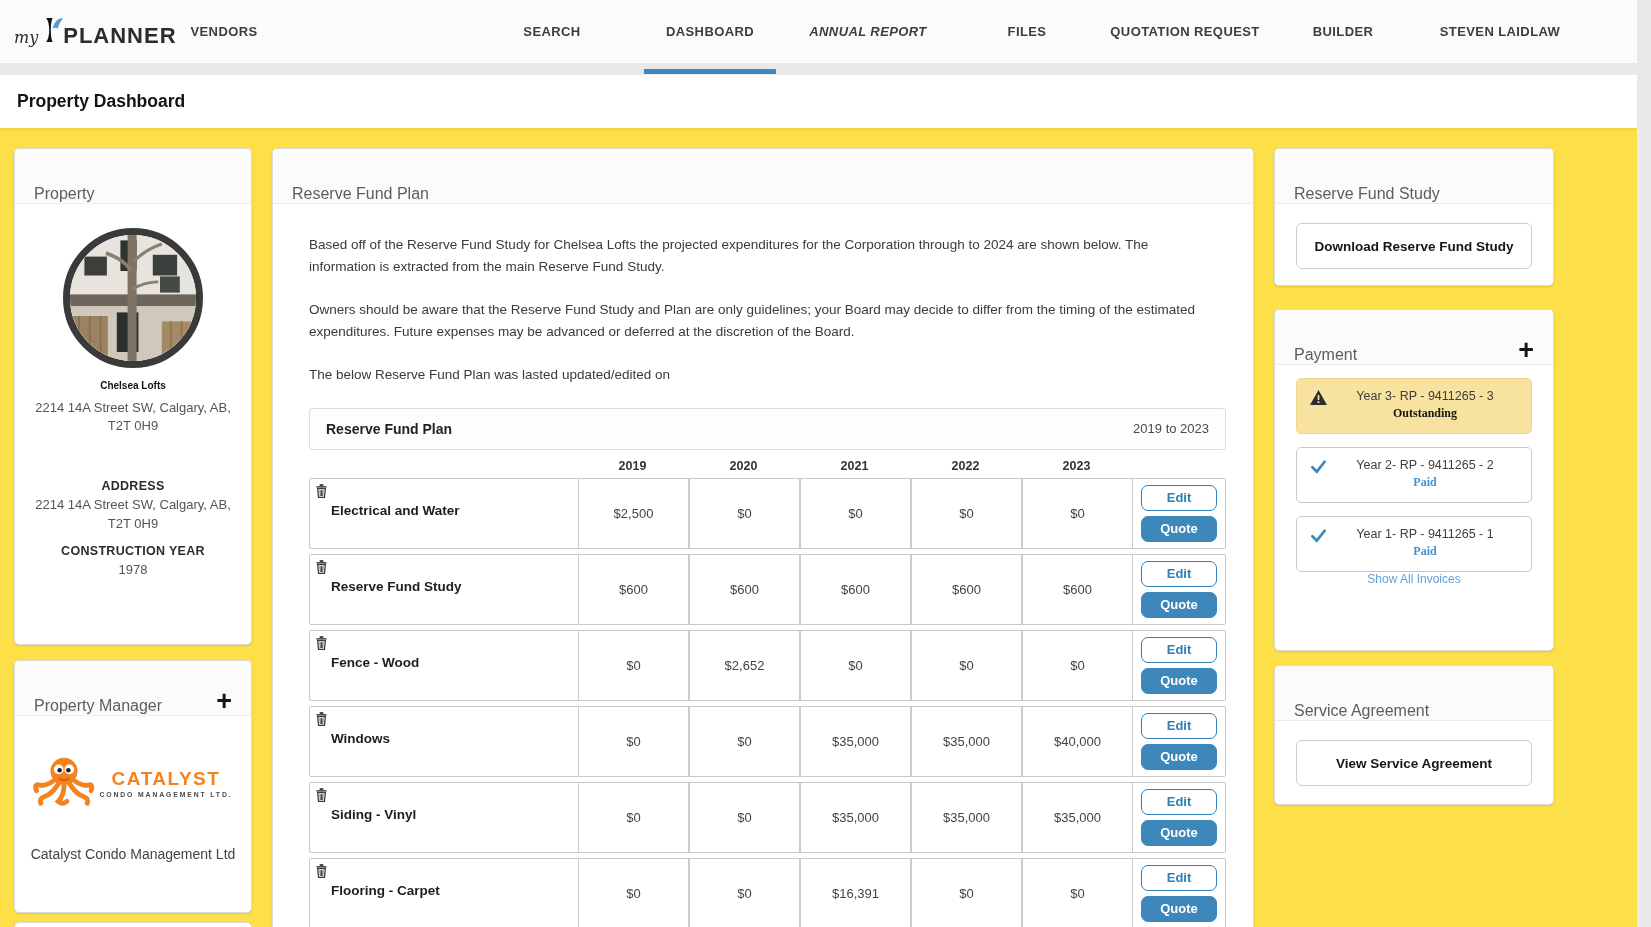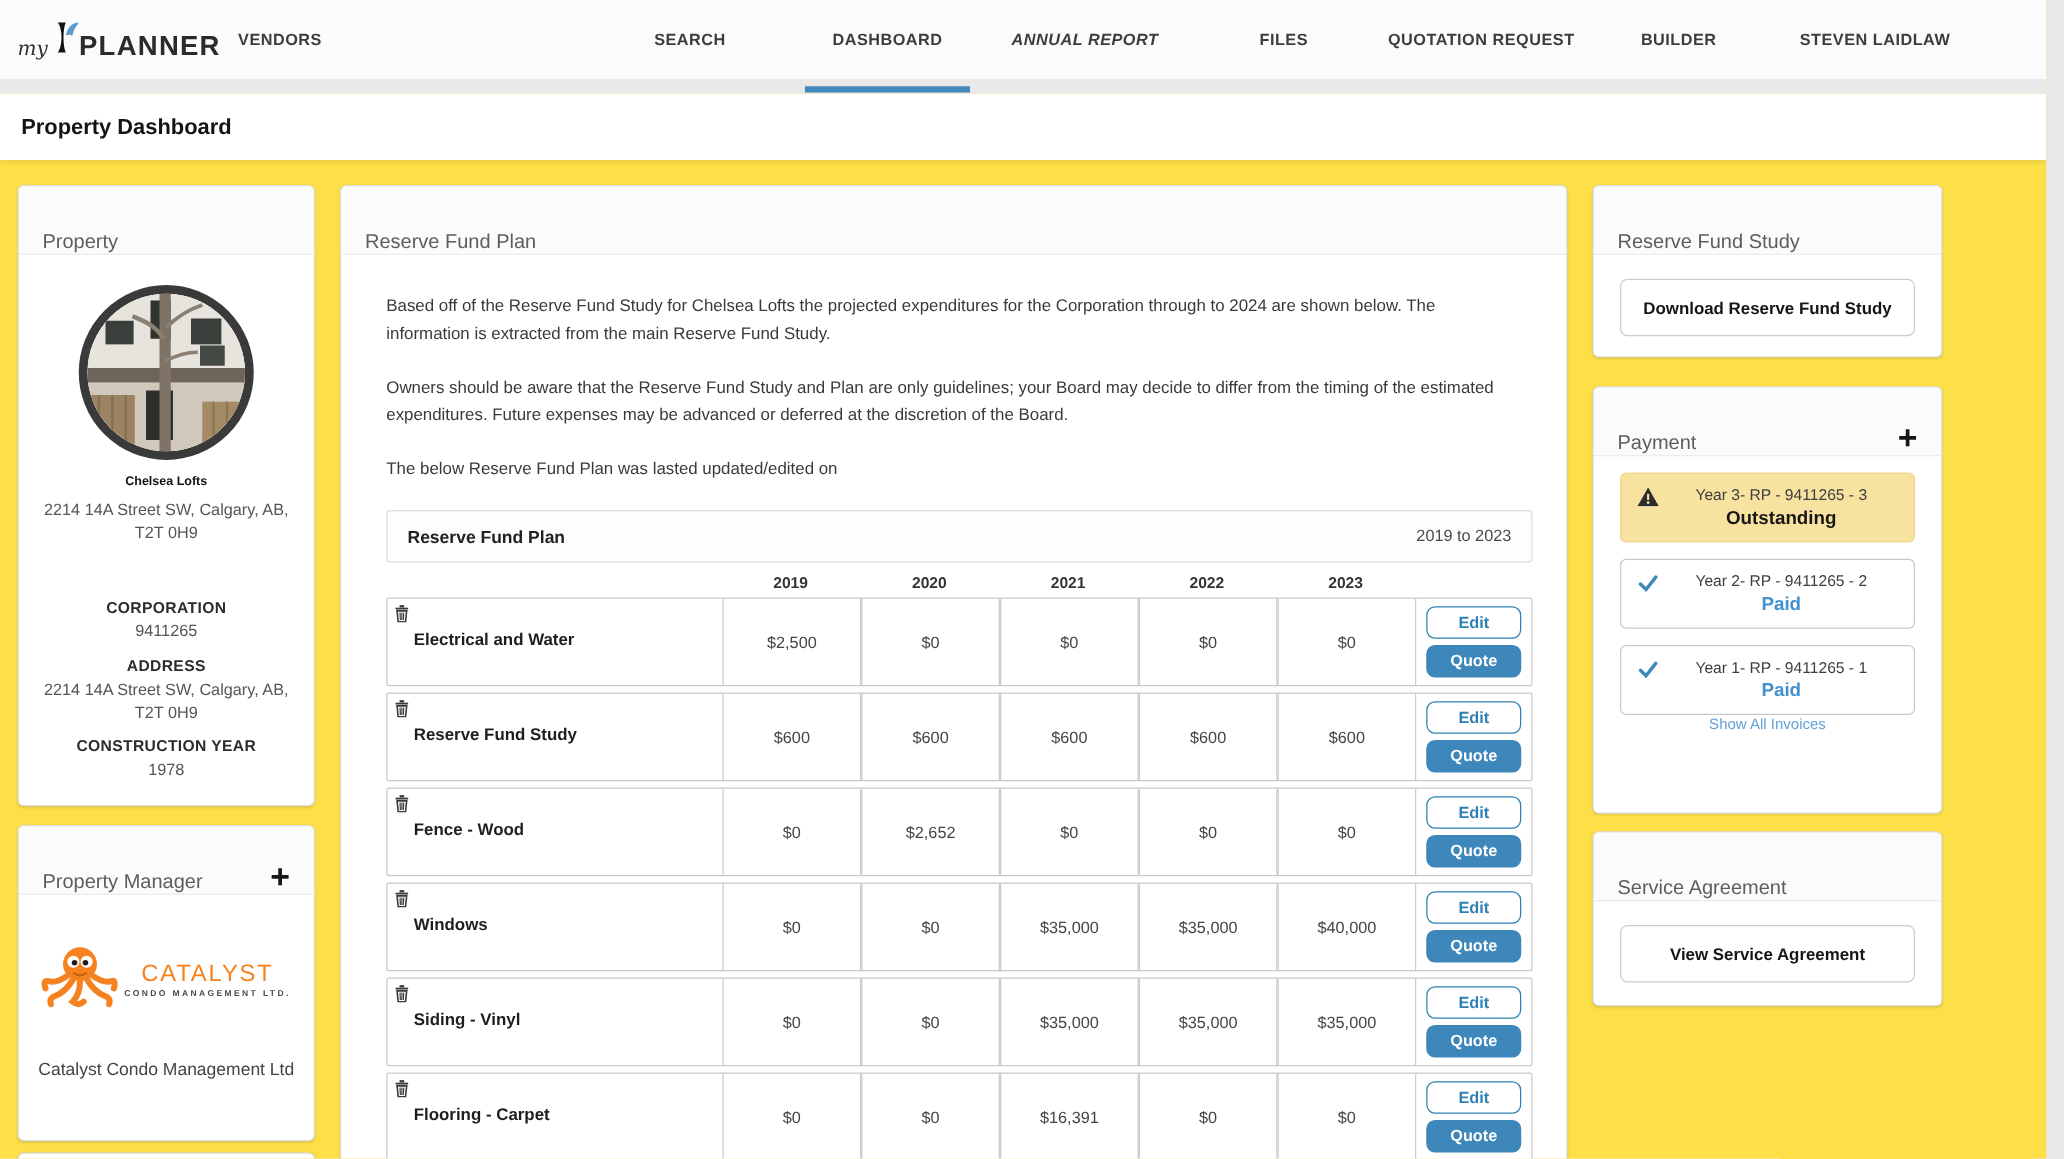--- a/index.html
+++ b/index.html
@@ -40,21 +40,21 @@
   .prop-name { font-size:10px; font-weight:bold; color:#111; margin-top:12px; }
   .prop-address { font-size:13px; color:#555; line-height:1.4; margin-top:8px; }
   .prop-fields { margin-top:44px; }
   .prop-field { margin-bottom:11px; }
   .prop-field .f-label { font-size:12.5px; font-weight:bold; color:#2c2c2c; letter-spacing:.3px; }
   .prop-field .f-value { font-size:13px; color:#555; line-height:1.4; margin-top:3px; }
 
   .pm-card { left:14px; top:660px; width:238px; height:253px; }
   .pm-card .card-body { padding:20px 14px; text-align:center; }
   .catalyst-logo { display:flex; align-items:center; justify-content:center; gap:4px; margin-top:18px; }
-  .cat-text .cat-name { color:#f5821f; font-weight:normal; font-size:19px; letter-spacing:1.5px; font-family:"Liberation Sans",sans-serif; }
+  .cat-text .cat-name { color:#f5821f; font-weight:bold; font-size:19px; letter-spacing:1.5px; font-family:"Liberation Sans",sans-serif; }
   .cat-text .cat-sub { color:#4a4a4a; font-weight:bold; font-size:6.8px; letter-spacing:1.9px; margin-top:1px; }
   .pm-name { font-size:14px; color:#444; margin-top:34px; }
   .sliver-card { left:14px; top:922px; width:238px; height:30px; }
 
   
   .main-card { left:272px; top:148px; width:982px; height:1000px; }
   .main-card .card-body { padding:30px 36px 0 36px; }
   .main-card p { font-size:13.5px; color:#3a3a3a; line-height:1.6; margin-bottom:22px; max-width:905px; }
 
   .rfp-table { margin-top:12px; width:917px; }
@@ -78,21 +78,21 @@
   
   .rfs-card { left:1274px; top:148px; width:280px; height:138px; }
   .big-btn { display:block; width:236px; height:46px; margin:19px auto 0; background:#fff; border:1px solid #ccc; border-radius:6px; font-weight:bold; font-size:13.5px; color:#161616; cursor:pointer; font-family:inherit; }
 
   .payment-card { left:1274px; top:309px; width:280px; height:342px; }
   .invoice-box { position:relative; width:236px; min-height:56px; margin:13px auto 0; border-radius:5px; padding:10px 8px 9px 30px; text-align:center; cursor:pointer; }
   .invoice-box.outstanding { background:#f7e2a0; border:1px solid #f0d68a; }
   .invoice-box.paid { background:#fff; border:1px solid #c9c9c9; }
   .invoice-icon { position:absolute; left:13px; top:11px; }
   .invoice-label { font-size:12.5px; color:#3e3e3e; }
-  .invoice-status { font-size:15px; font-weight:bold; margin-top:3px; color:#161616; }
+  .invoice-status { font-size:12px; font-weight:bold; margin-top:3px; color:#161616;font-family:Liberation Serif, serif; }
   .invoice-box.paid .invoice-status { color:#4292cf; }
   .show-all { text-align:center; font-size:12px; color:#64a0d8; margin-top:0; cursor:pointer; }
 
   .sa-card { left:1274px; top:665px; width:280px; height:140px; }
 </style>
 </head>
 <body>
 
 <div class="page">
 
@@ -171,24 +171,20 @@
           <line x1="124" y1="96" x2="124" y2="140" stroke="#8d7550" stroke-width="2"></line>
           <rect x="64" y="0" width="10" height="140" fill="#7e7365"></rect>
           <path d="M68 40 C60 28 50 24 40 20" stroke="#8a7f70" stroke-width="4" fill="none"></path>
           <path d="M70 30 C80 20 90 14 102 10" stroke="#8a7f70" stroke-width="3.5" fill="none"></path>
           <path d="M69 60 C80 54 88 52 98 52" stroke="#8a7f70" stroke-width="3" fill="none"></path>
         </svg>
       </div>
       <div class="prop-name">Chelsea Lofts</div>
       <div class="prop-address">2214 14A Street SW, Calgary, AB, T2T 0H9</div>
       <div class="prop-fields">
-  <div class="prop-field">
-    <div class="f-label">CORPORATION</div>
-    <div class="f-value">9411265</div>
-  </div>
 
   <div class="prop-field">
     <div class="f-label">ADDRESS</div>
     <div class="f-value">2214 14A Street SW, Calgary, AB, T2T 0H9</div>
   </div>
 
   <div class="prop-field">
     <div class="f-label">CONSTRUCTION YEAR</div>
     <div class="f-value">1978</div>
   </div>

